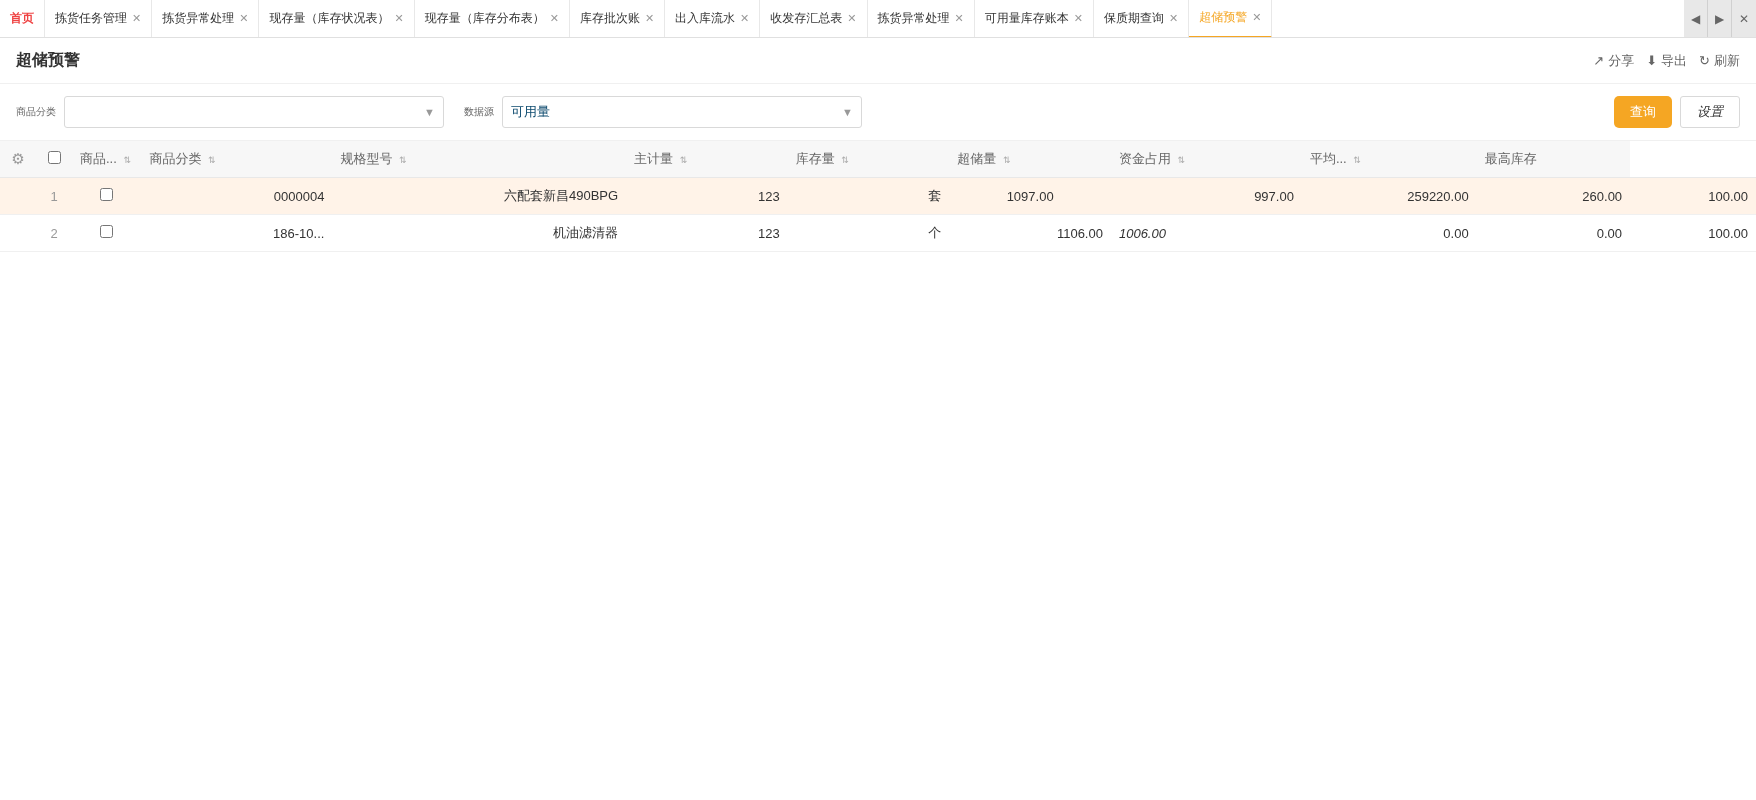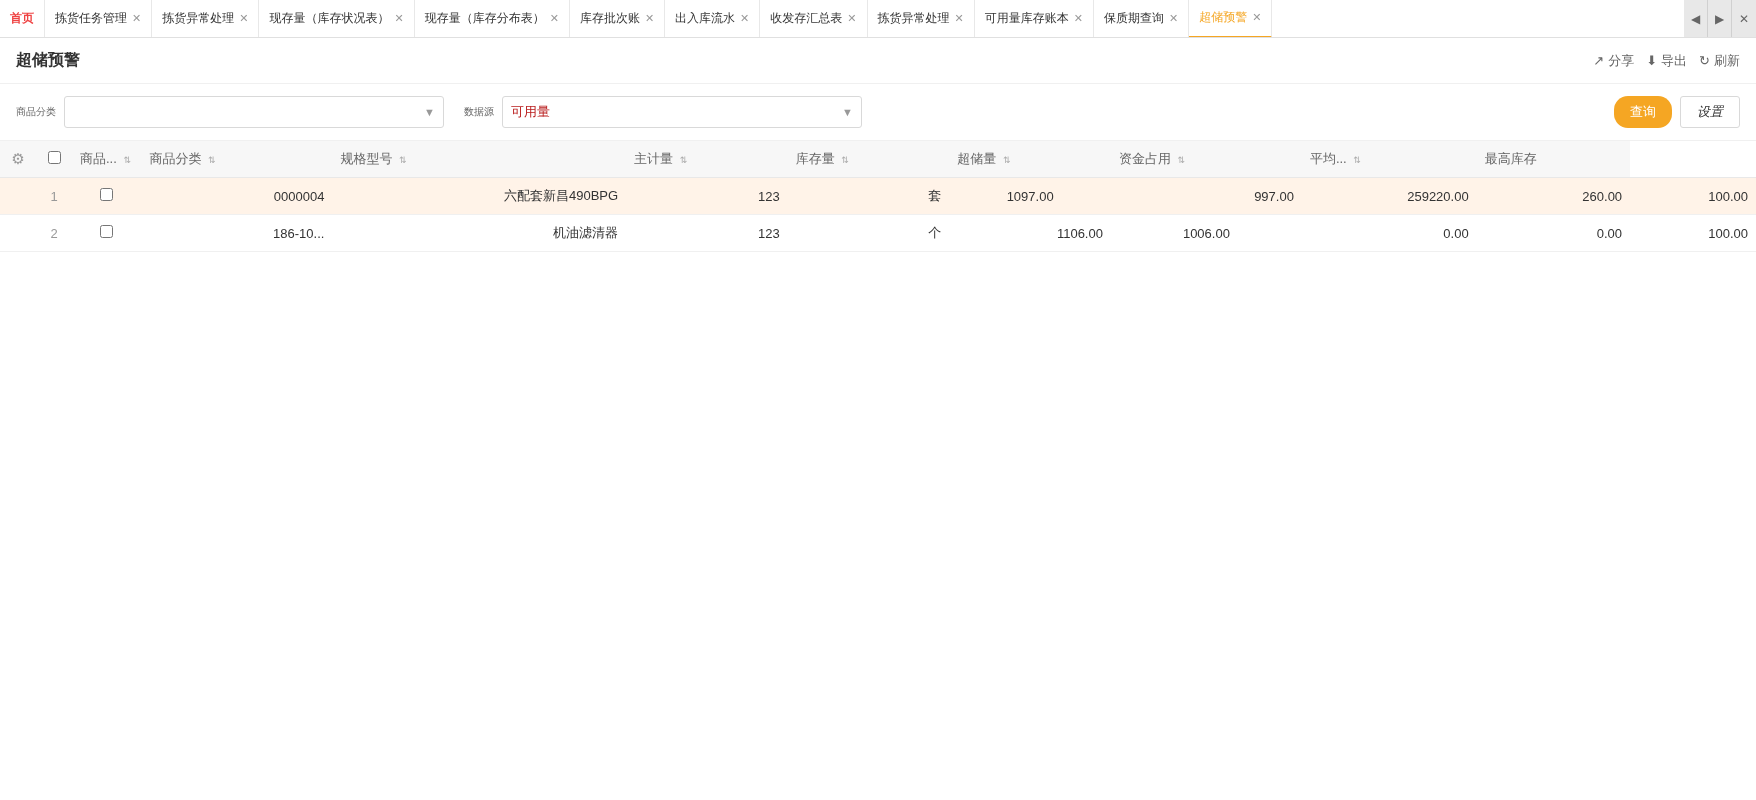--- a/index.html
+++ b/index.html
@@ -135,32 +135,32 @@
       align-items: center;
       border: 1px solid #d9d9d9;
       border-radius: 3px;
       padding: 5px 8px;
       min-width: 360px;
       cursor: pointer;
       background: #fff;
       justify-content: space-between;
       height: 32px;
     }
-    .filter-select2-text { color: #b91c1c; font-size: 13px; }
+    .filter-select2-text { color: #0c4a6e; font-size: 13px; }
 
     .filter-actions {
       margin-left: auto;
       display: flex;
       gap: 8px;
     }
     .btn-query {
       background: #f5a623;
       color: #fff;
       border: none;
-      border-radius: 14px;
+      border-radius: 5px;
       padding: 6px 16px;
       cursor: pointer;
       font-size: 13px;
     }
     .btn-settings {
       background: #fff;
       color: #333;
       border: 1px solid #d9d9d9;
       border-radius: 3px;
       padding: 6px 16px;
@@ -403,21 +403,21 @@
       <td class="col-gear"></td>
       <td class="col-checkbox row-num">2</td>
       <td style="width:36px;text-align:center;">
         <input type="checkbox" style="">
       </td>
       <td>186-10...</td>
       <td>机油滤清器</td>
       <td>123</td>
       <td>个</td>
       <td style="text-align:right;">1106.00</td>
-      <td style="text-align:center;">1006.00</td>
+      <td style="text-align:left;font-style:italic;">1006.00</td>
       <td style="text-align:right;">0.00</td>
       <td style="text-align:right;">0.00</td>
       <td style="text-align:right;">100.00</td>
     </tr>
         </tbody>
     </table>
   </div>
 
 </div>
 

